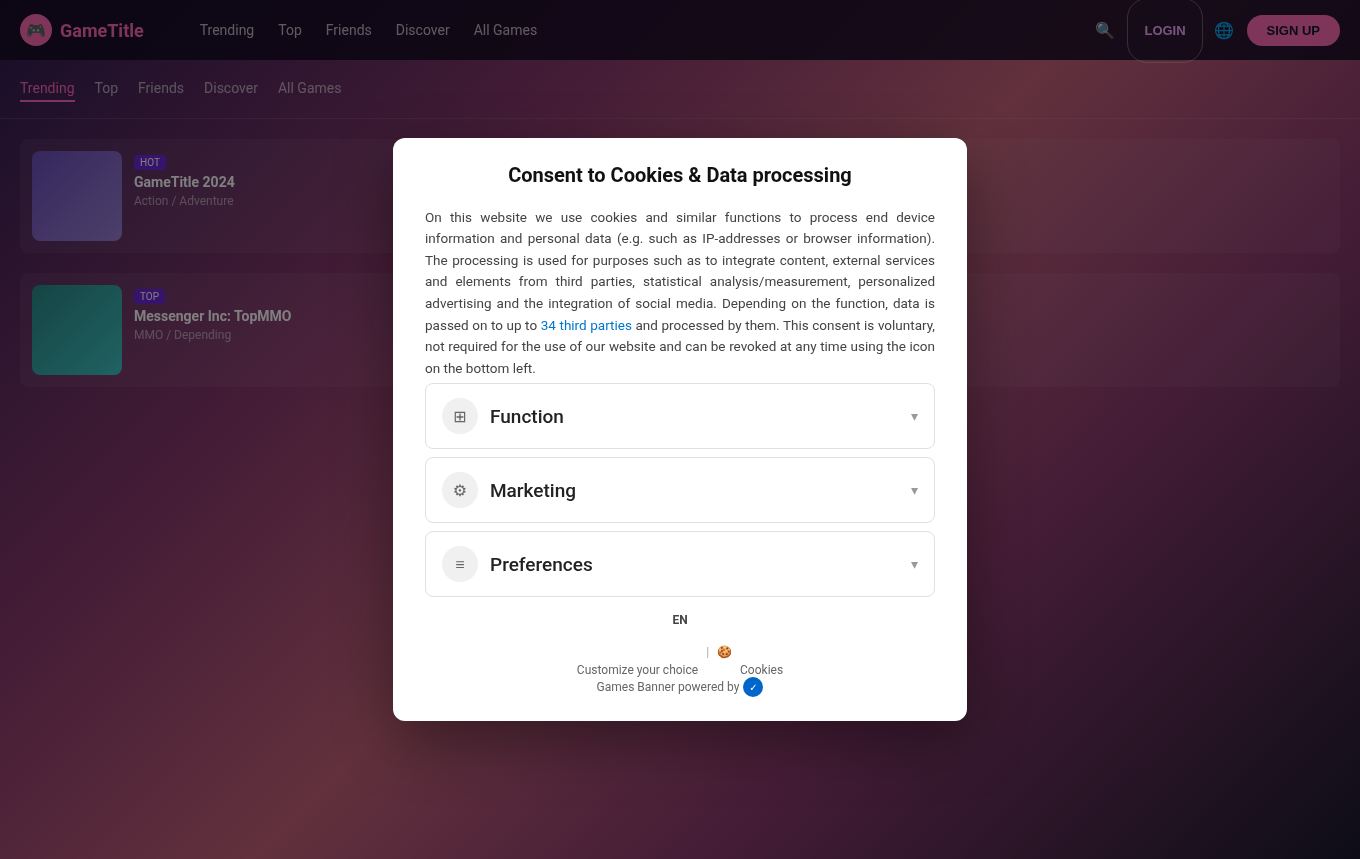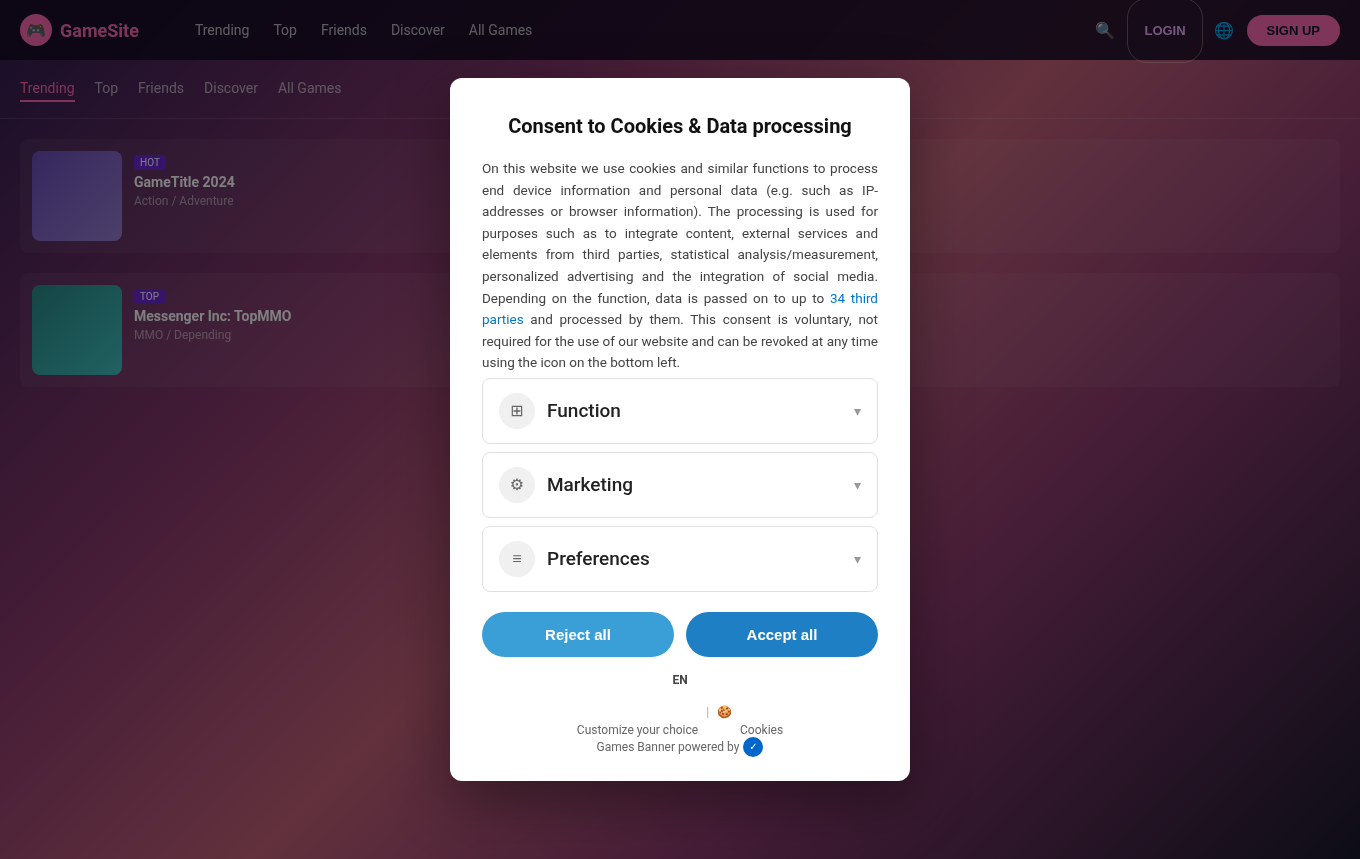--- a/index.html
+++ b/index.html
@@ -194,22 +194,22 @@
       z-index: 10;
       display: flex;
       align-items: center;
       justify-content: center;
     }
 
     
     .modal {
       background: white;
       border-radius: 12px;
-      width: 460px;
-      padding: 36px 32px 24px;
+      width: 574px;
+      padding: 25px 32px 24px;
       position: relative;
       box-shadow: 0 20px 60px rgba(0,0,0,0.4);
     }
 
     .modal-title {
       font-size: 20px;
       font-weight: bold;
       text-align: center;
       color: #111;
       margin-bottom: 20px;
@@ -352,21 +352,21 @@
     }
   </style>
 </head>
 <body>
 
 <div class="bg-overlay"></div>
 
 <div class="topbar">
   <div class="logo">
     <div class="logo-icon">🎮</div>
-    <span class="logo-text">GameSite</span>
+    <span class="logo-text">GameTitle</span>
   </div>
   <div class="nav-links">
     <span class="nav-link">Trending</span>
     <span class="nav-link">Top</span>
     <span class="nav-link">Friends</span>
     <span class="nav-link">Discover</span>
     <span class="nav-link">All Games</span>
   </div>
   <div class="topbar-right">
     <span>🔍</span>
@@ -448,24 +448,20 @@
     </div>
 
     <div class="accordion-item">
       <div class="accordion-left">
         <div class="accordion-icon">≡</div>
         <span class="accordion-label">Preferences</span>
       </div>
       <span class="accordion-chevron">▾</span>
     </div>
 
-    <div class="modal-buttons">
-      <button class="btn-reject">Reject all</button>
-      <button class="btn-accept">Accept all</button>
-    </div>
 
     <div class="modal-footer">
       <span class="modal-footer-left">EN</span>
       <div class="modal-footer-center">
         <a href="#">Customize your choice</a>
         <span class="separator">|</span>
         <span>🍪</span>
         <a href="#">Cookies</a>
       </div>
       <div class="modal-footer-right">

